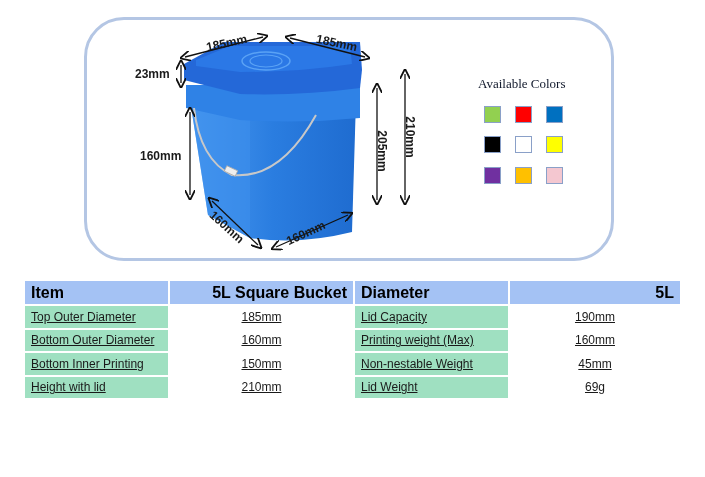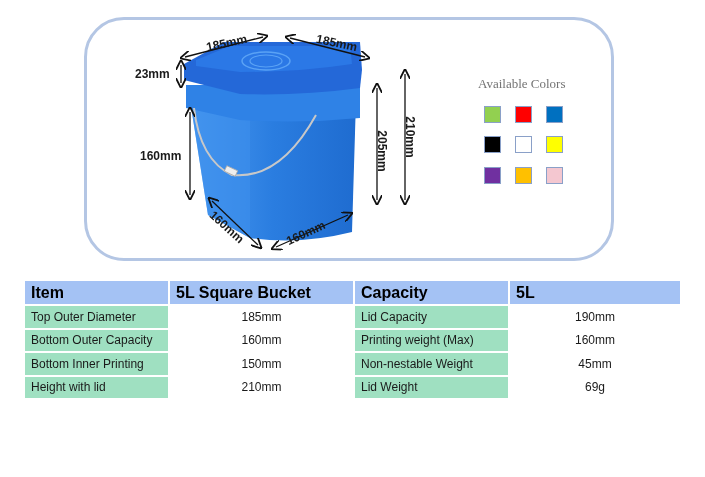--- a/index.html
+++ b/index.html
@@ -3,28 +3,28 @@
 <meta charset="utf-8">
 <style>
   html, body { margin:0; padding:0; background:#ffffff; }
   body { width:705px; height:477px; position:relative; overflow:hidden;
          font-family:"Liberation Sans", sans-serif; color:#1a1a1a; }
   .frame { position:absolute; left:84px; top:17px; width:530px; height:244px;
            border:3px solid #b4c6e4; border-radius:40px; box-sizing:border-box; }
   .diagram { position:absolute; left:0; top:0; width:705px; height:270px; }
   .dim { position:absolute; font-weight:bold; font-size:12px; color:#1a1a1a; white-space:nowrap; }
   .colors-title { position:absolute; left:478px; top:76px; font-family:"Liberation Serif", serif;
-                  font-size:13px; color:#737373; white-space:nowrap; }
+                  font-size:13px; color:#0f172a; white-space:nowrap; }
   .swatch { position:absolute; width:15px; height:15px; border:1px solid #8aa0c8; box-sizing:content-box; }
   table.spec { position:absolute; left:23px; top:279px; border-collapse:separate; border-spacing:2px 2px;
                width:659px; }
   table.spec th { background:#a4c2f4; color:#000000; font-weight:bold; font-size:16px;
                   height:23px; padding:0 6px; text-align:left; }
-  table.spec th.center { text-align:left; }
-  table.spec td { font-size:12px; height:21.5px; padding:0 6px; color:#1a1a1a; }
+  table.spec th.center { text-align:right; }
+  table.spec td { font-size:12px; height:21.5px; padding:0 6px; color:#1a1a1a;text-decoration:underline; }
   table.spec td.label { background:#9fe0c1; text-align:left; }
   table.spec td.val { background:#ffffff; text-align:center; }
 </style>
 </head>
 <body>
 
 <div class="frame"></div>
 
 <svg class="diagram" viewBox="0 0 705 270" width="705" height="270">
   <defs>
@@ -85,33 +85,33 @@
   <colgroup>
     <col style="width:143px">
       <col style="width:183px">
       <col style="width:153px">
       <col style="width:170px">
   </colgroup>
   <thead>
     <tr>
       <th>Item</th>
       <th class="center">5L Square Bucket</th>
-      <th>Capacity</th>
+      <th>Diameter</th>
       <th class="center">5L</th>
     </tr>
   </thead>
   <tbody>
     <tr>
       <td class="label">Top Outer Diameter</td>
       <td class="val">185mm</td>
       <td class="label">Lid Capacity</td>
       <td class="val">190mm</td>
     </tr>
     <tr>
-      <td class="label">Bottom Outer Capacity</td>
+      <td class="label">Bottom Outer Diameter</td>
       <td class="val">160mm</td>
       <td class="label">Printing weight (Max)</td>
       <td class="val">160mm</td>
     </tr>
     <tr>
       <td class="label">Bottom Inner Printing</td>
       <td class="val">150mm</td>
       <td class="label">Non-nestable Weight</td>
       <td class="val">45mm</td>
     </tr>

